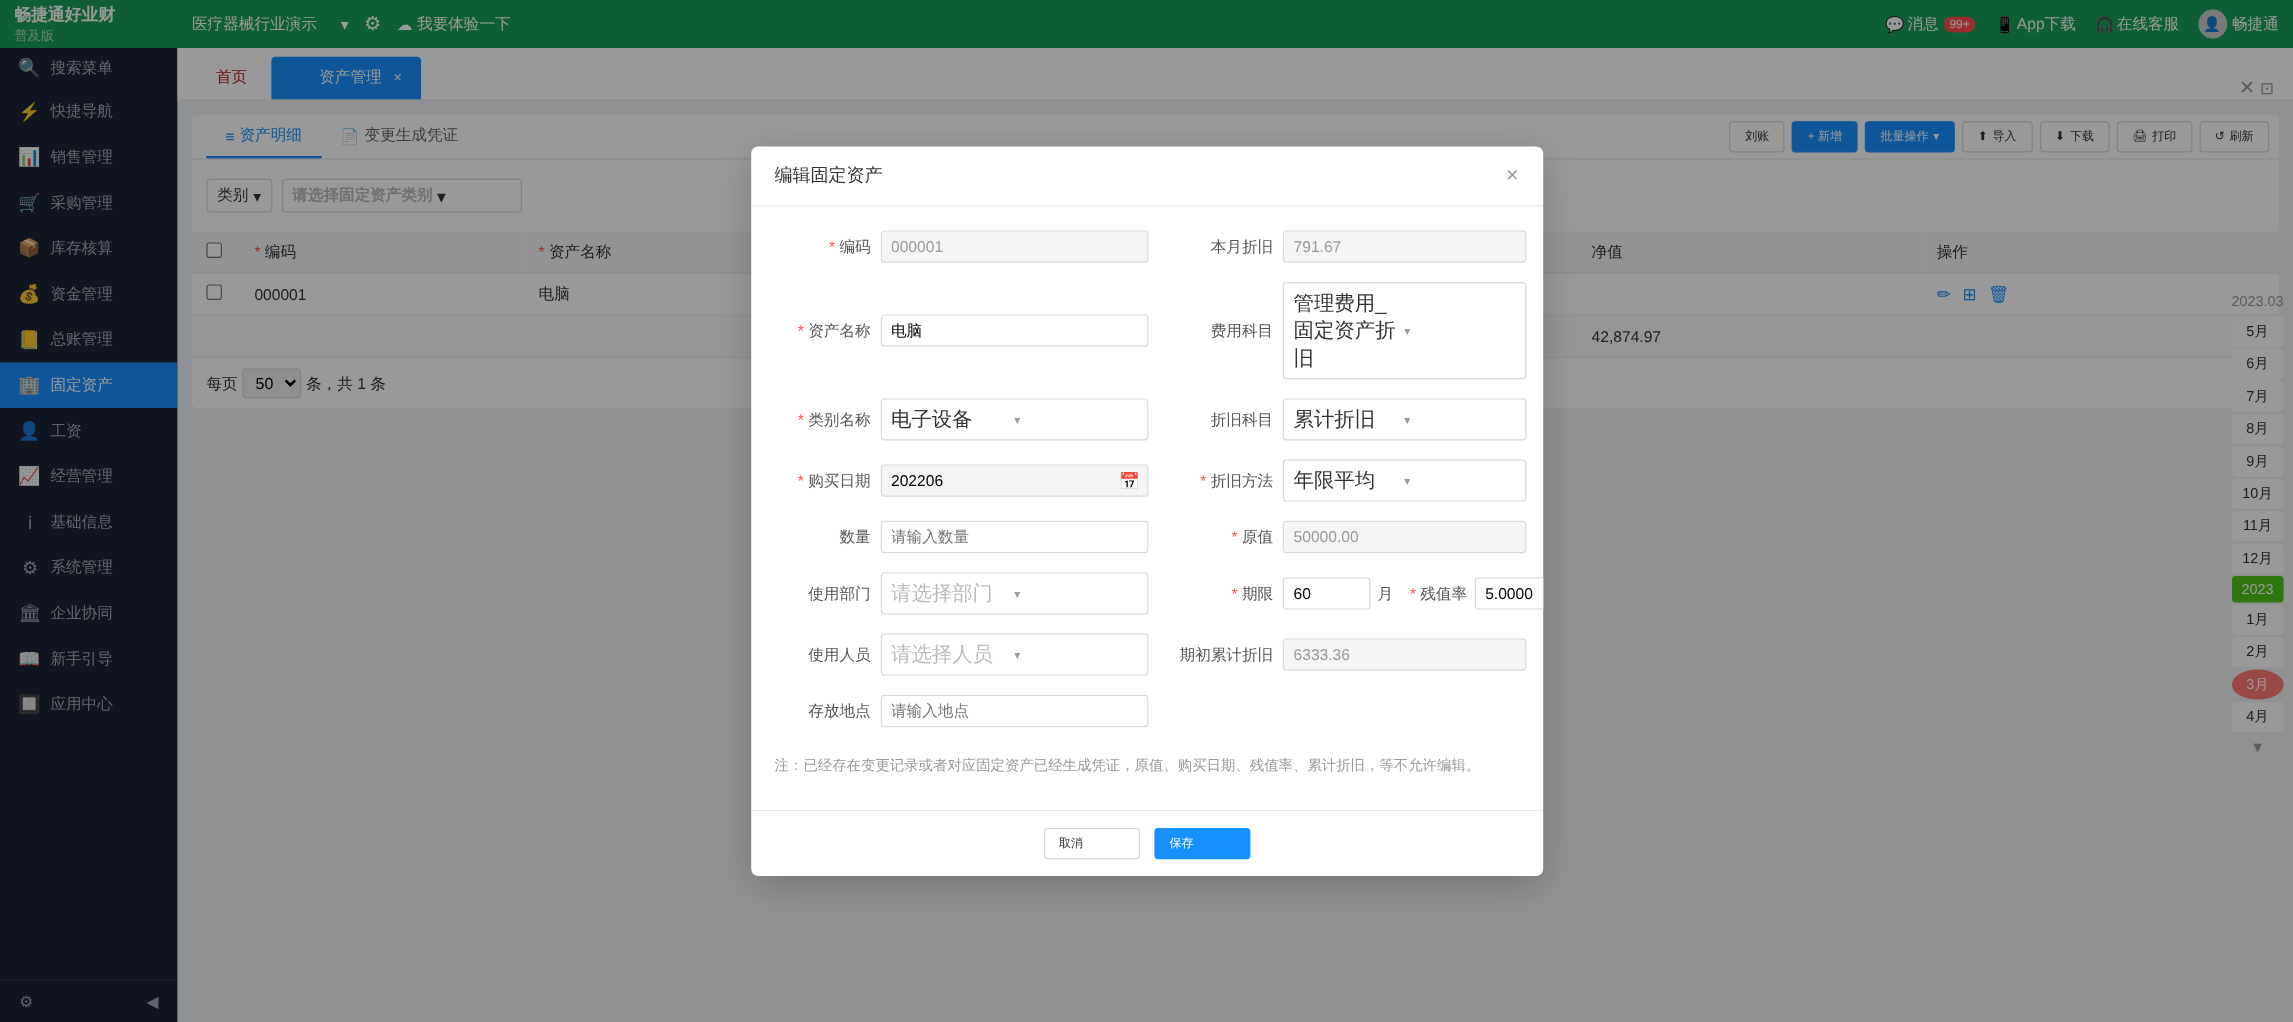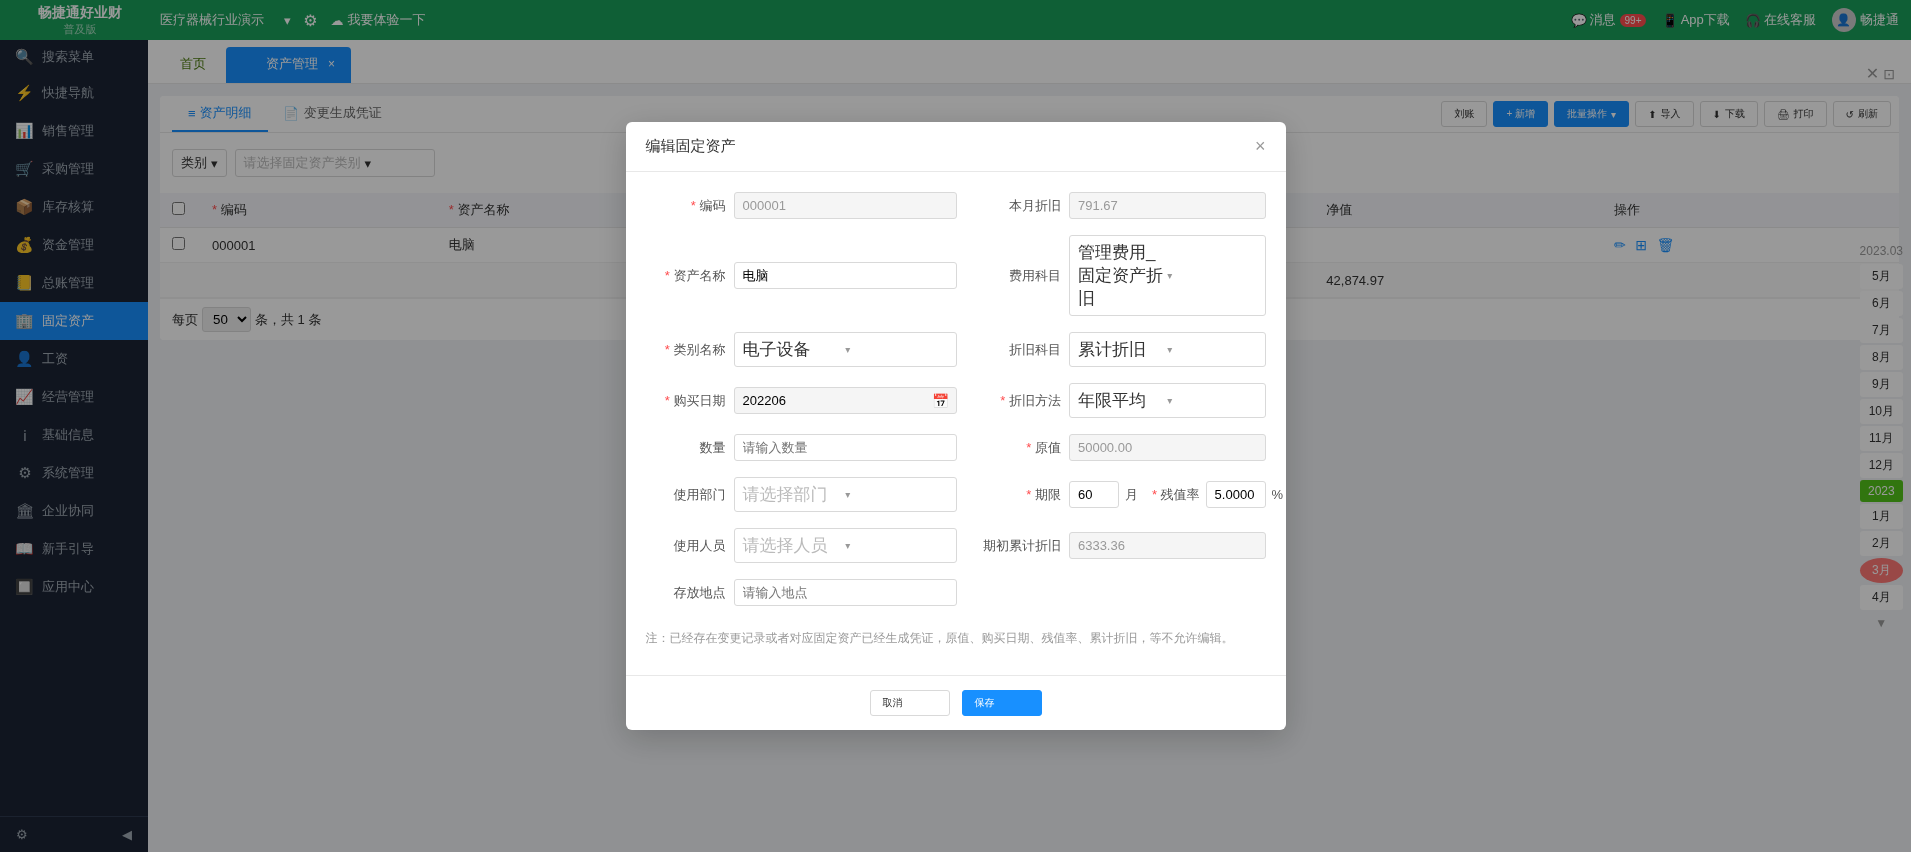--- a/index.html
+++ b/index.html
@@ -14,33 +14,33 @@
     .tab-bar { height: 44px; background: white; display: flex; align-items: flex-end; padding: 0 16px; border-bottom: 1px solid #e8e8e8; flex-shrink: 0; }
     .page-content { flex: 1; padding: 12px; overflow: hidden; position: relative; }
     .top-bar-center { flex: 1; display: flex; align-items: center; gap: 8px; font-size: 13px; }
     .top-bar-title { display: flex; align-items: center; gap: 20px; }
     .top-bar-gear { width: 24px; height: 24px; display: flex; align-items: center; justify-content: center; font-size: 16px; }
     .top-bar-experience { display: flex; align-items: center; gap: 4px; font-size: 13px; }
     .top-bar-right { display: flex; align-items: center; gap: 16px; font-size: 13px; }
     .badge { background: #ff4d4f; color: white; border-radius: 10px; padding: 1px 5px; font-size: 10px; margin-left: 2px; }
 
     
-    .sidebar-logo { padding: 10px 12px; color: white; border-bottom: 1px solid #2d3a4f; text-align: center; }
+    .sidebar-logo { padding: 10px 12px; color: white; border-bottom: 1px solid #2d3a4f; }
     .sidebar-logo-text { font-size: 14px; font-weight: bold; }
     .sidebar-logo-sub { font-size: 11px; opacity: 0.6; }
     .sidebar-item { display: flex; align-items: center; gap: 8px; padding: 10px 16px; color: #a0aab4; cursor: pointer; font-size: 13px; }
     .sidebar-item.active { background: #1890ff; color: white; }
     .sidebar-item-icon { width: 18px; height: 18px; display: flex; align-items: center; justify-content: center; font-size: 15px; flex-shrink: 0; }
     .sidebar-search { display: flex; align-items: center; gap: 8px; padding: 8px 16px; color: #a0aab4; cursor: pointer; font-size: 13px; }
     .sidebar-bottom { display: flex; align-items: center; gap: 8px; padding: 10px 16px; color: #a0aab4; }
 
     
     .tab { padding: 8px 16px; cursor: pointer; font-size: 13px; color: #666; border-bottom: 2px solid transparent; display: flex; align-items: center; gap: 6px; }
     .tab.active { color: white; background: #1890ff; border-radius: 4px 4px 0 0; padding-left: 40px; }
-    .tab-home { color: #4d7c0f; border-bottom: 2px solid transparent; }
+    .tab-home { color: #b91c1c; border-bottom: 2px solid transparent; }
     .btn { padding: 5px 12px; border-radius: 3px; border: 1px solid #d9d9d9; background: white; cursor: pointer; font-size: 10px; display: flex; align-items: center; gap: 4px; }
     .btn-primary { background: #1890ff; color: white; border-color: #1890ff; }
     .btn-outline { background: white; color: #333; border-color: #d9d9d9; }
 
     
     .data-table { width: 100%; border-collapse: collapse; background: white; }
     .data-table th { background: #f5f6fa; padding: 8px 12px; text-align: left; font-weight: 500; border-bottom: 1px solid #e8e8e8; white-space: nowrap; }
     .data-table td { padding: 8px 12px; border-bottom: 1px solid #f0f0f0; white-space: nowrap; }
 
     
@@ -61,21 +61,21 @@
     .form-row { display: flex; align-items: center; gap: 8px; }
     .form-label { min-width: 80px; text-align: right; font-size: 13px; color: #555; flex-shrink: 0; }
     .form-label.required::before { content: '* '; color: #ff4d4f; }
     .form-input { flex: 1; padding: 5px 8px; border: 1px solid #d9d9d9; border-radius: 3px; font-size: 13px; outline: none; }
     .form-input.disabled { background: #f5f5f5; color: #999; }
     .form-select-wrap { flex: 1; display: flex; align-items: center; border: 1px solid #d9d9d9; border-radius: 3px; background: white; padding: 5px 8px; }
     .form-select-wrap span { flex: 1; font-size: 17px; }
     .form-select-wrap .arrow { color: #999; font-size: 10px; }
     .form-note { font-size: 12px; color: #999; padding: 8px 0; grid-column: 1 / -1; }
     .inline-group { display: flex; align-items: center; gap: 6px; flex: 1; }
-    .inline-input { width: 50px; padding: 5px 8px; border: 1px solid #d9d9d9; border-radius: 3px; font-size: 13px; }
+    .inline-input { width: 73px; padding: 5px 8px; border: 1px solid #d9d9d9; border-radius: 3px; font-size: 13px; }
     .inline-unit { font-size: 13px; color: #555; }
 
     
     .cal-icon { padding: 0 6px; color: #999; font-size: 14px; }
 
     
     .months-panel { position: absolute; right: 8px; top: 160px; display: flex; flex-direction: column; gap: 2px; }
     .month-item { padding: 4px 8px; font-size: 12px; background: white; border-radius: 3px; text-align: center; cursor: pointer; }
     .month-item.highlight { background: #52c41a; color: white; }
     .month-item.current { background: #ff7875; color: white; border-radius: 50%; }
@@ -256,21 +256,21 @@
                 <span>刷新</span>
               </button>
             </div>
           </div>
 
           <div class="filter-bar" style="padding:8px 12px;background:white;">
             <div class="filter-select">
               <span>类别</span>
               <span>▾</span>
             </div>
-            <div class="filter-select" style="width:200px;">
+            <div class="filter-select" style="width:200px;font-weight:bold;">
               <span style="color:#bbb;">请选择固定资产类别</span>
               <span>▾</span>
             </div>
           </div>
 
           <table class="data-table">
             <thead>
               <tr>
                 <th style="width:40px;"><input type="checkbox" style=""></th>
                 <th><span style="color:#ff4d4f;">* </span><span>编码</span></th>

